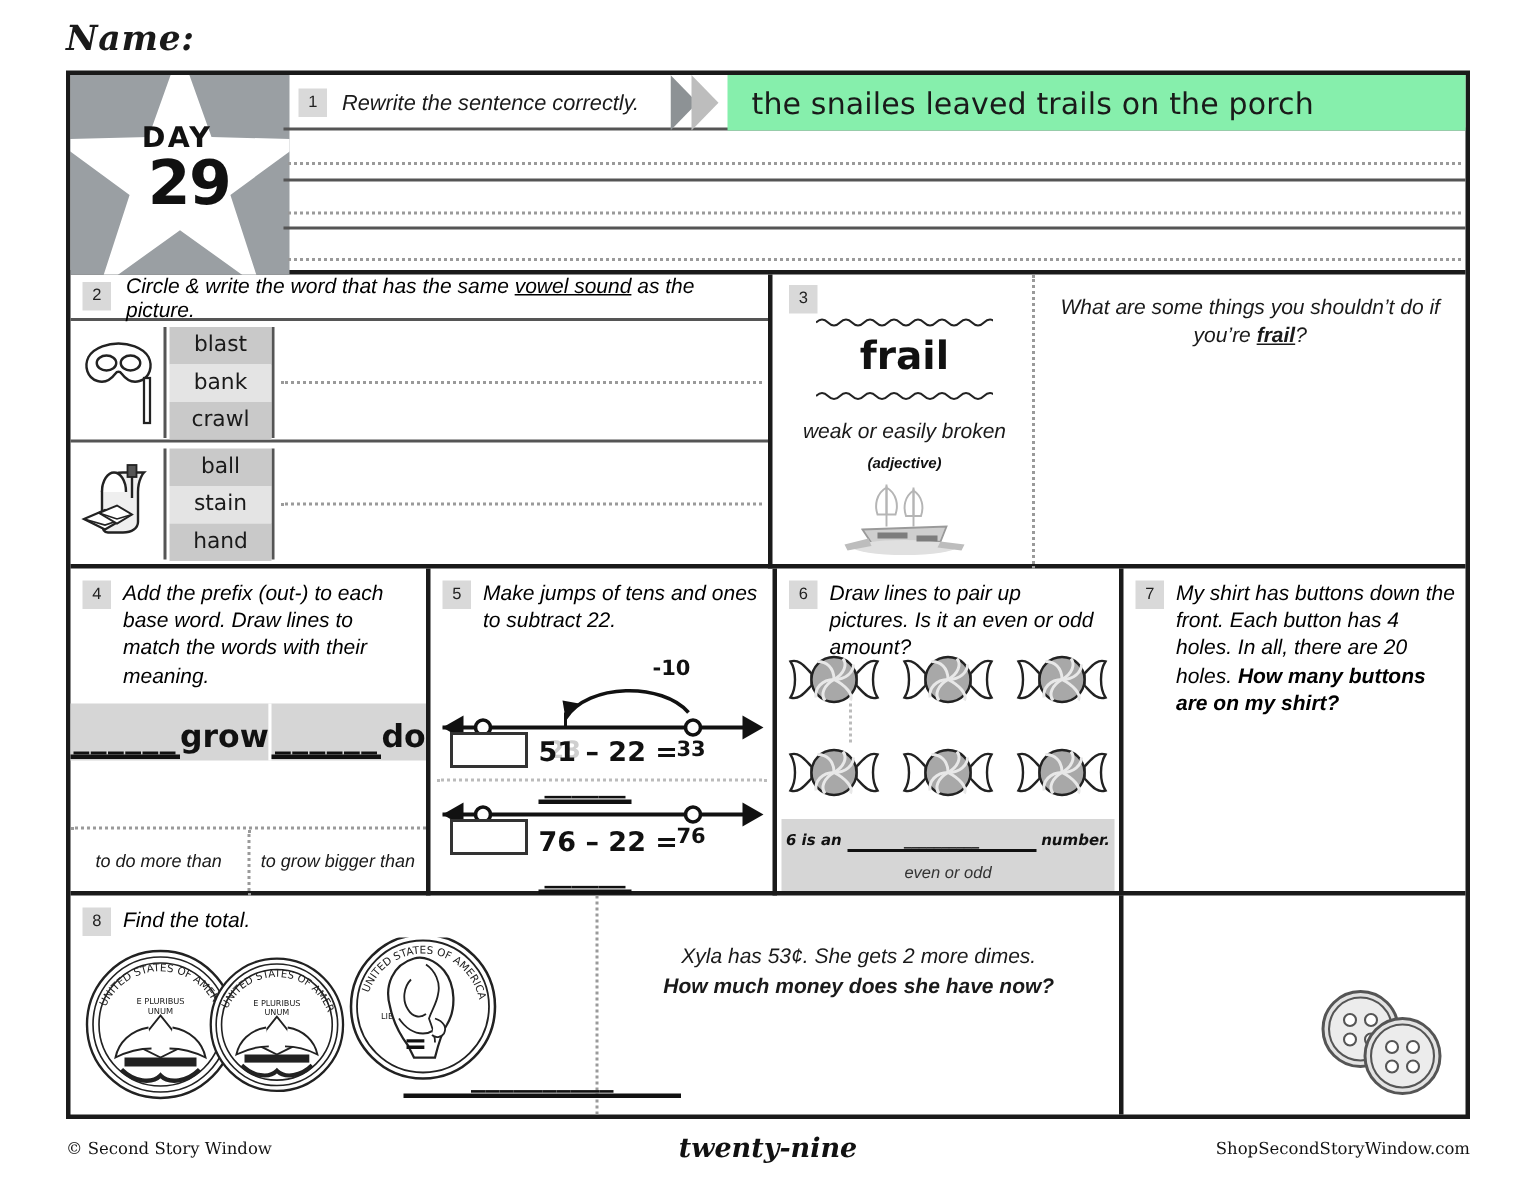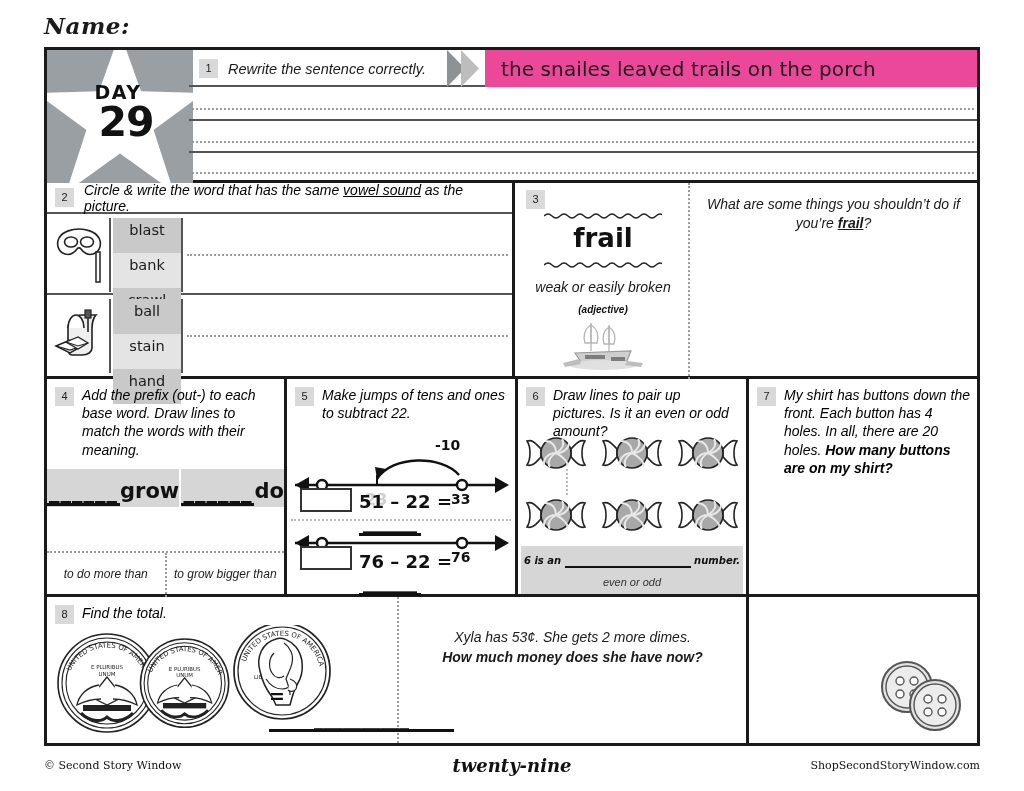--- a/index.html
+++ b/index.html
@@ -50,40 +50,40 @@
   .qnum {
     display: inline-block; background: #d9d9d9; color: #222;
     font-family: "Liberation Sans", sans-serif; font-size: 11px;
     width: 19px; height: 19px; line-height: 19px; text-align: center;
     margin: 0 10px 0 10px; flex: none;
   }
   .q1-prompt { font-family: "Liberation Sans", sans-serif; font-style: italic; font-size: 14.5px; color: #1a1a1a; white-space: nowrap; }
   .chev-wrap { position: absolute; left: 258px; top: 0; width: 60px; height: 37px; }
   .sent-banner {
     position: absolute; left: 296px; top: 0; right: 0; height: 37px;
-    background: #ec4899; display: flex; align-items: center;
+    background: #86efac; display: flex; align-items: center;
   }
   .sent-text { font-family: "DejaVu Sans", sans-serif; font-size: 20px; padding-left: 16px; color: #1a1a1a; letter-spacing: .1px; }
   .wline { position: absolute; left: 0; width: 100%; }
   .wline .dotted { position: absolute; left: 3px; right: 3px; top: 21px; border-top: 2px dotted #9a9a9a; }
   .wline.solidb { border-bottom: 2px solid #555; }
 
   
   .row2 { position: absolute; left: 0; top: 133px; width: 100%; height: 196px; border-bottom: 3px solid #1a1a1a; }
   .q2 { position: absolute; left: 0; top: 0; width: 468px; height: 196px; border-right: 3px solid #1a1a1a; }
   .q2-head { position: absolute; left: 0; top: 0; width: 100%; height: 31px; border-bottom: 2px solid #555; display: flex; align-items: center; }
   .q2-head .qnum { margin-left: 8px; }
   .q-inst { font-family: "Liberation Sans", sans-serif; font-style: italic; font-size: 14px; color: #000000; }
   .u { text-decoration: underline; }
   .picrow { position: absolute; left: 0; width: 100%; height: 79px; }
   .picrow.r1 { top: 33px; border-bottom: 2px solid #555; }
   .picrow.r2 { top: 114px; }
   .pic-cell { position: absolute; left: 2px; top: 2px; width: 62px; height: 74px; border-right: 2px solid #555; display: flex; align-items: center; justify-content: center; }
   .words-cell { position: absolute; left: 66px; top: 2px; width: 70px; height: 74px; border-right: 2px solid #555; }
-  .word { height: 35px; line-height: 24.6px; text-align: center; font-family: "DejaVu Sans", sans-serif; font-size: 14.5px; color: #1a1a1a; }
+  .word { height: 25px; line-height: 24.6px; text-align: center; font-family: "DejaVu Sans", sans-serif; font-size: 14.5px; color: #1a1a1a; }
   .word.dk { background: #c9c9c9; }
   .word.lt { background: #e4e4e4; }
   .ansline { position: absolute; left: 140px; right: 4px; top: 38px; border-top: 2px dotted #9a9a9a; }
 
   .q3 { position: absolute; left: 471px; top: 0; right: 0; height: 196px; }
   .q3-left { position: absolute; left: 0; top: 0; width: 172px; height: 196px; border-right: 2px dotted #9a9a9a; }
   .q3-left .qnum { position: absolute; left: 8px; top: 7px; margin: 0; }
   .voc-wrap { position: absolute; left: 0; top: 22px; width: 100%; text-align: center; }
   .wavy { width: 118px; height: 7px; margin: 0 auto; }
   .voc-word { font-family: "DejaVu Sans", sans-serif; font-weight: bold; font-size: 26px; line-height: 1.18; color: #111; }

